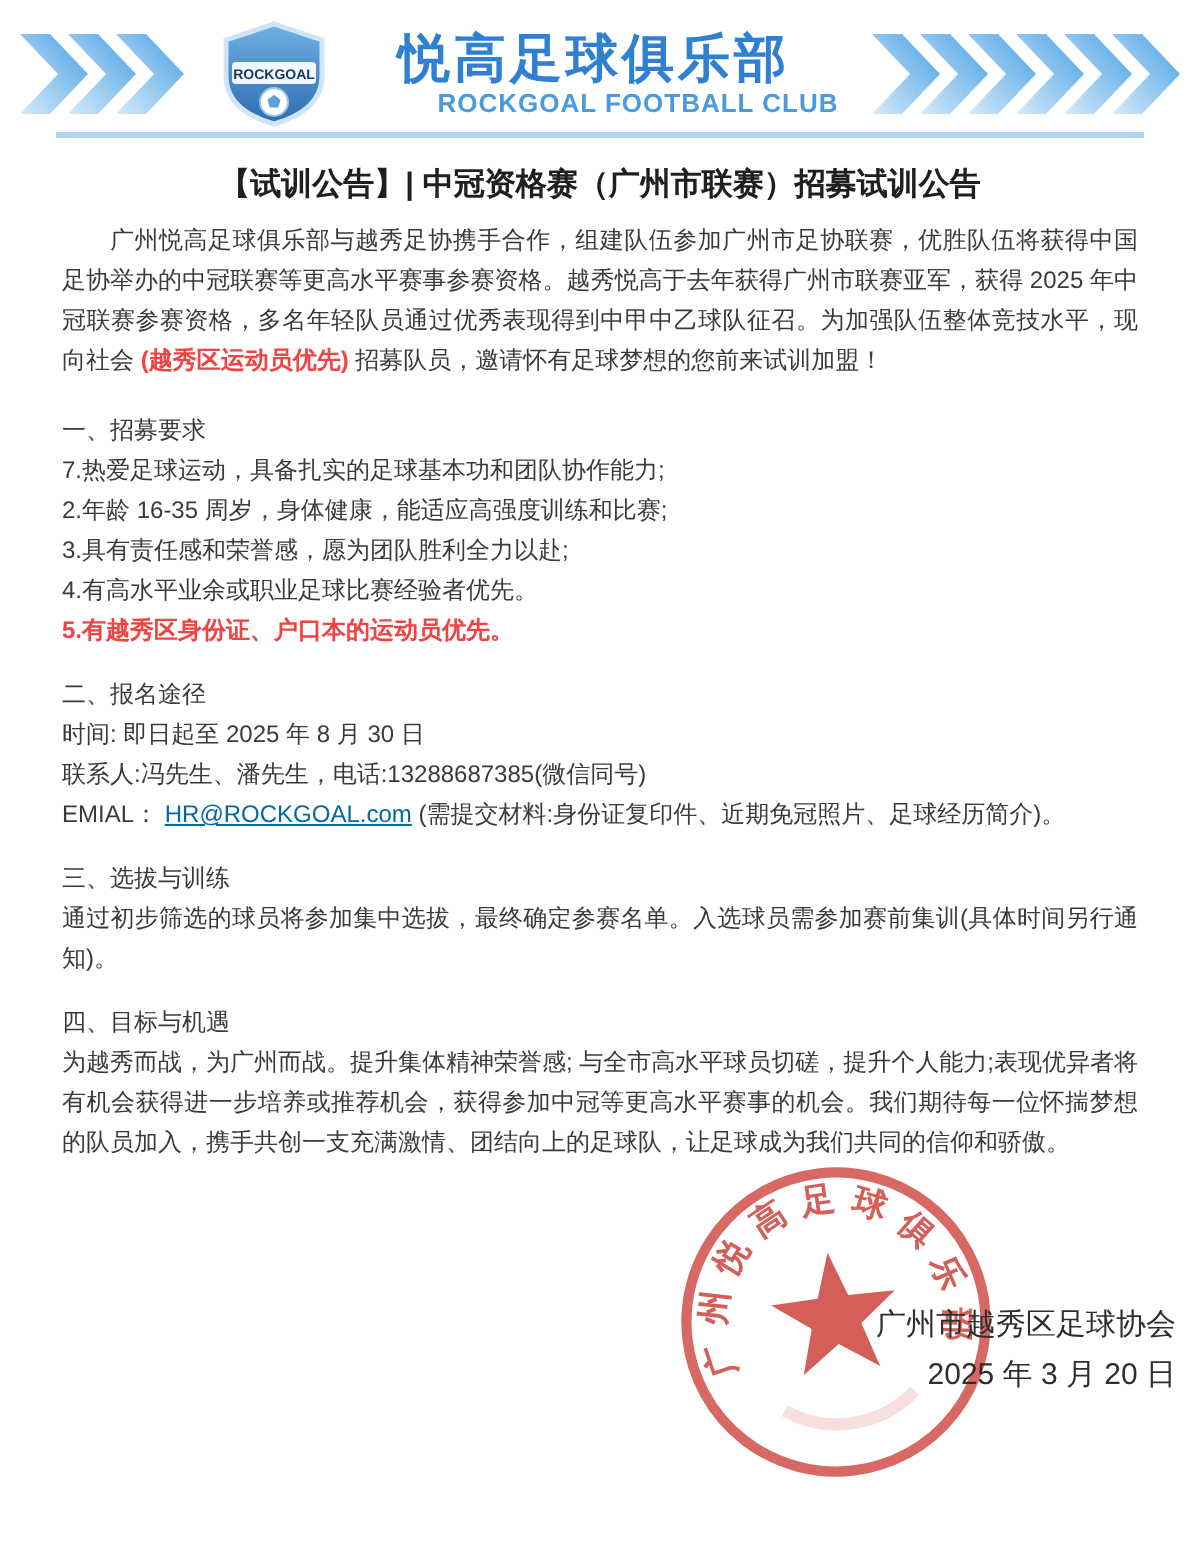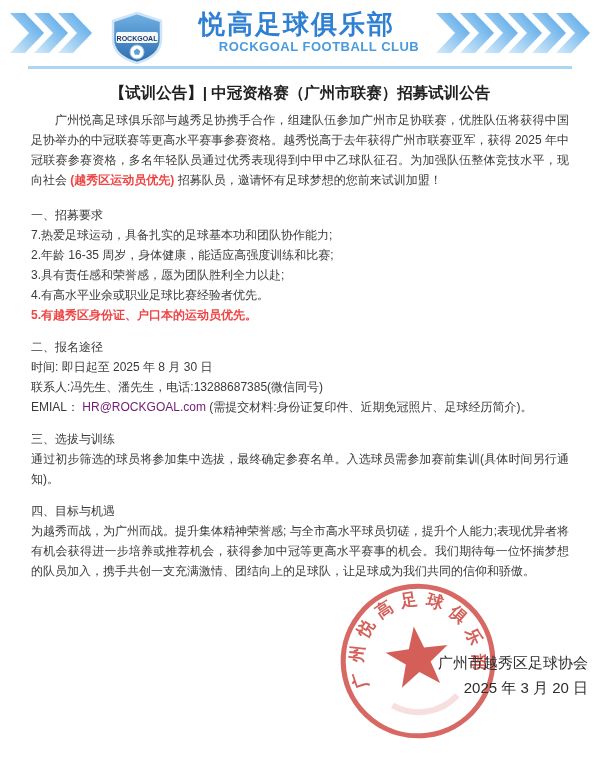--- a/index.html
+++ b/index.html
@@ -4,42 +4,42 @@
 <style>
   html,body { margin:0; padding:0; background:#e9e9e9; }
   .page {
     width:600px; height:774px; margin:0 auto; background:#ffffff;
     position:relative; overflow:hidden;
     font-family:"Liberation Sans","DejaVu Sans",sans-serif;
     color:#3a3a3a;
   }
   
   .header {
-    display:flex; align-items:flex-start; justify-content:center;
+    display:flex; align-items:center; justify-content:center;
     gap:10px; padding:11px 26px 0; height:52px;
   }
   .arrows { flex:0 0 auto; }
   .badge { flex:0 0 auto; }
   .club-titles { flex:0 0 auto; text-align:center; line-height:1.05; }
   .club-cn { font-size:26px; font-weight:bold; color:#2f80d2; letter-spacing:2px; }
   .club-en { font-size:13px; font-weight:bold; color:#4a9ade; letter-spacing:0.5px; margin-top:2px;margin-left:44px; }
   .header-rule { height:3px; background:#aed6f2; margin:3px 28px 0; }
 
   
   .content { padding:0 31px; font-size:12px; line-height:20px;margin-top:11px; }
   .doc-title {
     text-align:center; font-size:15.5px; font-weight:bold; color:#1f1f1f;
     margin:14px 0 0;
   }
   .intro { text-indent:2em; text-align:justify; margin:7px 0 0; }
   .section { margin-top:15px; }
   .section.tight { margin-top:12px; }
   .section p { margin:0; text-align:justify; }
   .bold { font-weight:bold; color:#ef4444; }
-  .email-link { color:#701a75; cursor:pointer; }
+  .email-link { color:#0369a1; text-decoration:underline; cursor:pointer; }
 
   
   .stamp {
     position:absolute; top:577px; left:334px; width:168px; height:168px;
     transform:rotate(-7deg); opacity:0.88; z-index:1; pointer-events:none;
   }
   .signature {
     position:absolute; top:650px; right:12px; text-align:right;
     font-size:15px; line-height:25px; color:#2e2e2e; z-index:2;
   }

